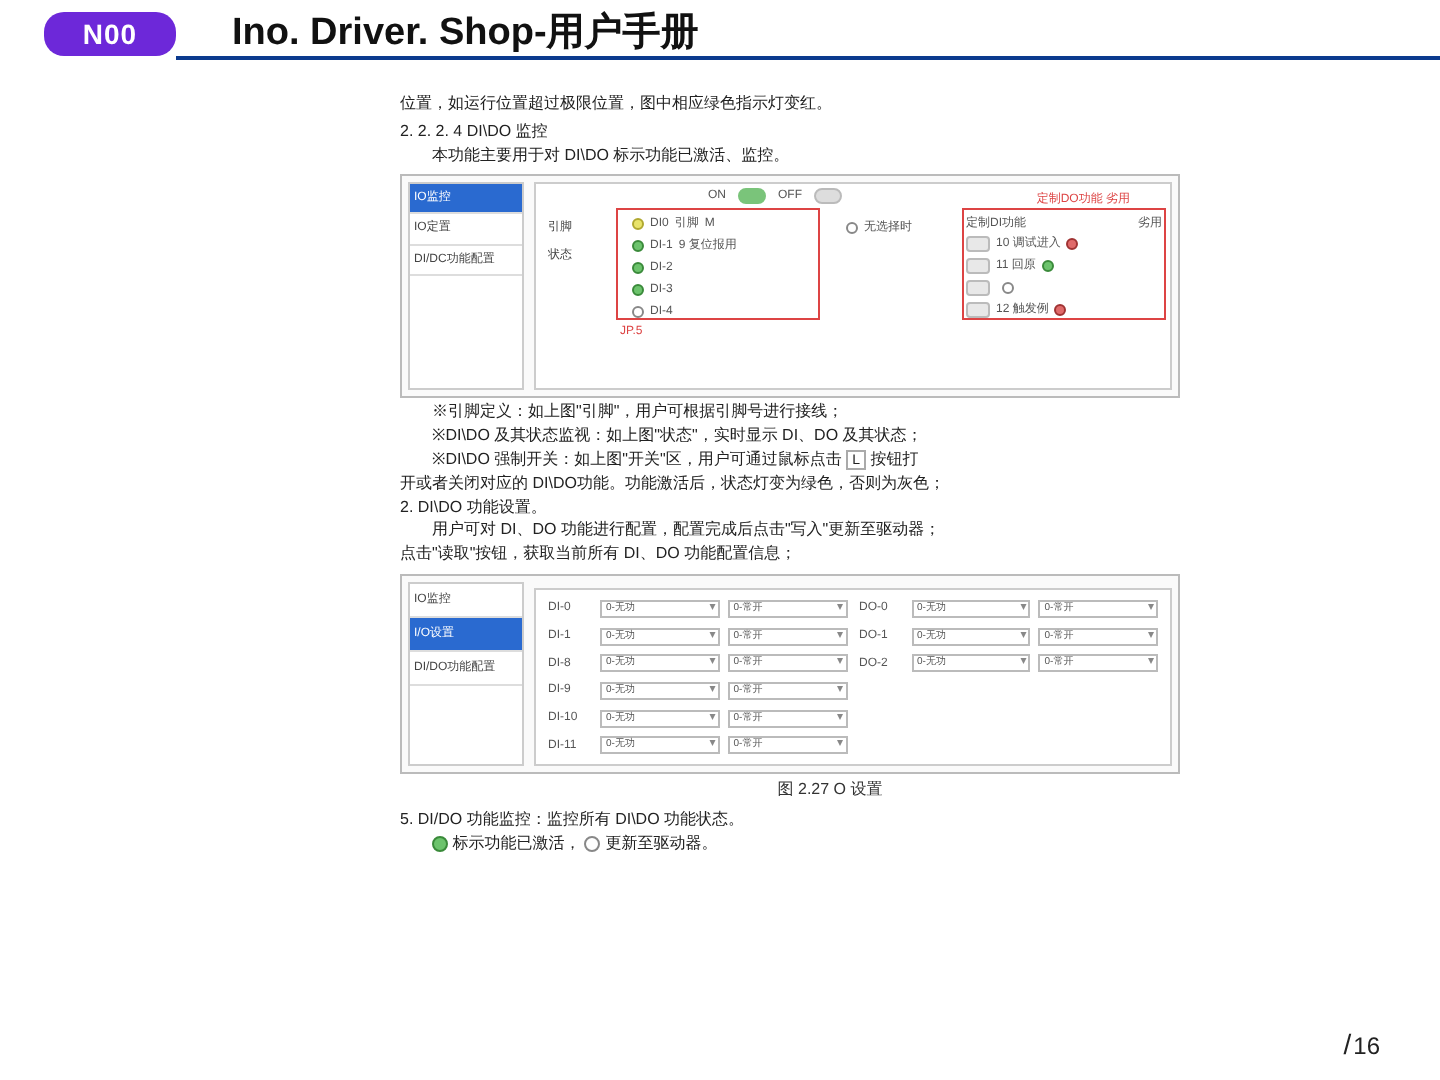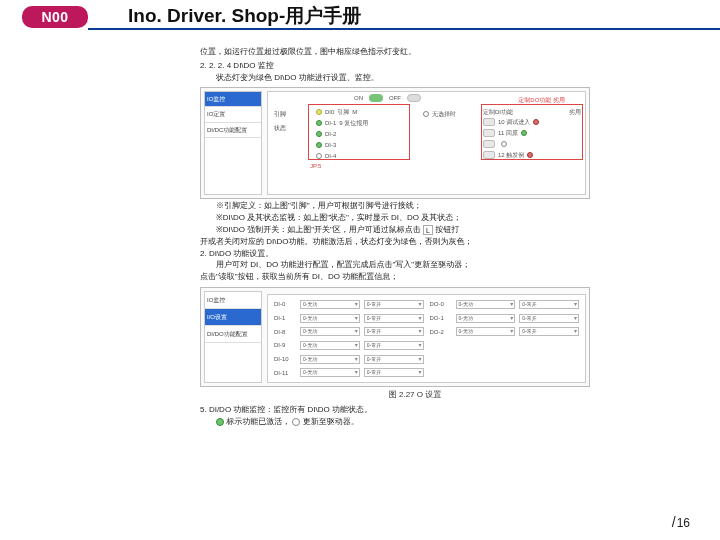--- a/index.html
+++ b/index.html
@@ -14,32 +14,32 @@
   .header {
     position: relative;
     height: 36px;
   }
   .logo-pill {
     position: absolute;
     left: 22px;
     top: 6px;
     width: 66px;
     height: 22px;
-    background: #be185d;
+    background: #6d28d9;
     border-radius: 10px;
     color: #fff;
     font-weight: bold;
     font-size: 14px;
     line-height: 22px;
     text-align: center;
     letter-spacing: 0.5px;
   }
   .title {
     position: absolute;
-    left: 128px;
+    left: 116px;
     top: 3px;
     font-size: 19px;
     font-weight: bold;
     color: #111;
   }
   .rule {
     position: absolute;
     left: 88px;
     top: 28px;
     right: 0;
@@ -232,21 +232,21 @@
 <div class="header">
   <div class="logo-pill">N00</div>
   <div class="title">Ino. Driver. Shop-用户手册</div>
   <div class="rule"></div>
 </div>
 
 <div class="content">
 
   <div class="p1">位置，如运行位置超过极限位置，图中相应绿色指示灯变红。</div>
   <div class="p2">2. 2. 2. 4 DI\DO 监控</div>
-  <div class="p1 indent">状态灯变为绿色 DI\DO 功能进行设置、监控。</div>
+  <div class="p1 indent">本功能主要用于对 DI\DO 标示功能已激活、监控。</div>
 
   <div class="fig fig1">
     <div class="sidebar">
       <div class="side-tab side-active">IO监控</div>
       <div class="side-tab">IO定置</div>
       <div class="side-tab">DI/DC功能配置</div>
     </div>
     <div class="main">
       <div class="switch-row">
         <span>ON</span>

